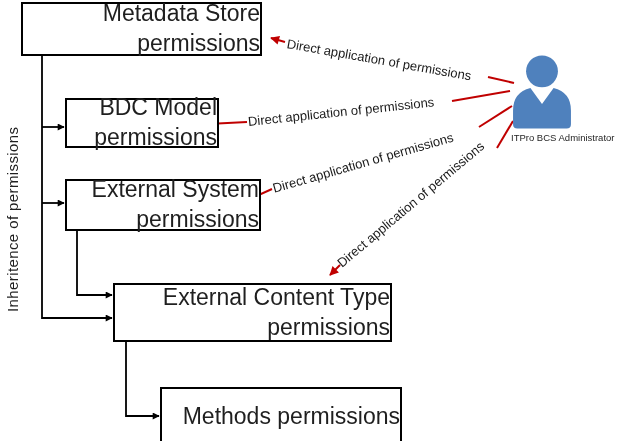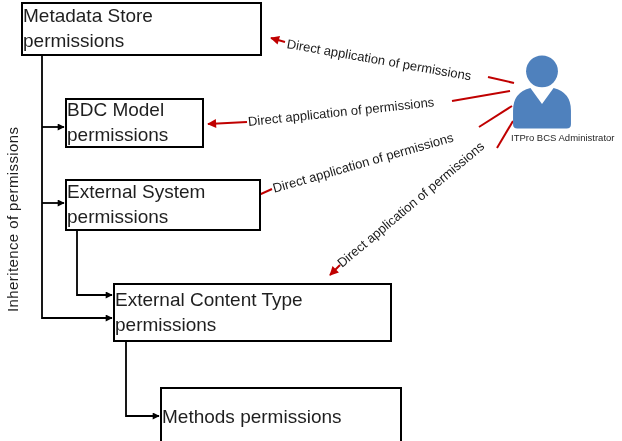--- a/index.html
+++ b/index.html
@@ -3,26 +3,26 @@
 <meta charset="utf-8">
 <style>
   html,body{margin:0;padding:0;background:#fff;}
   .canvas{
     position:relative;width:622px;height:441px;background:#ffffff;overflow:hidden;
     font-family:"Liberation Sans", sans-serif;
   }
   .wire{position:absolute;left:0;top:0;width:622px;height:441px;}
   .pbox{
     position:absolute;border:2px solid #000;background:#fff;
-    display:flex;flex-direction:column;justify-content:center;align-items:flex-start;
-    text-align:center;color:#1f1f1f;font-size:19px;line-height:1.3;box-sizing:border-box;
+    display:flex;flex-direction:column;justify-content:center;align-items:flex-end;
+    text-align:center;color:#1f1f1f;font-size:23px;line-height:1.3;box-sizing:border-box;
   }
   .pbox span{display:block;}
   .box-metadata{left:21px;top:2px;width:241px;height:54px;}
-  .box-bdc{left:65px;top:98px;width:139px;height:50px;}
+  .box-bdc{left:65px;top:98px;width:154px;height:50px;}
   .box-es{left:65px;top:179px;width:196px;height:52px;}
   .box-ect{left:113px;top:283px;width:279px;height:59px;}
   .box-methods{left:160px;top:387px;width:242px;height:60px;}
   .diag-label{
     position:absolute;white-space:nowrap;font-size:13px;color:#1a1a1a;
     transform-origin:0 50%;
   }
   .lbl1{left:287px;top:36px;transform:rotate(10deg);}
   .lbl2{left:248px;top:114px;transform:rotate(-6deg);}
   .lbl3{left:273px;top:181px;transform:rotate(-16deg);}

